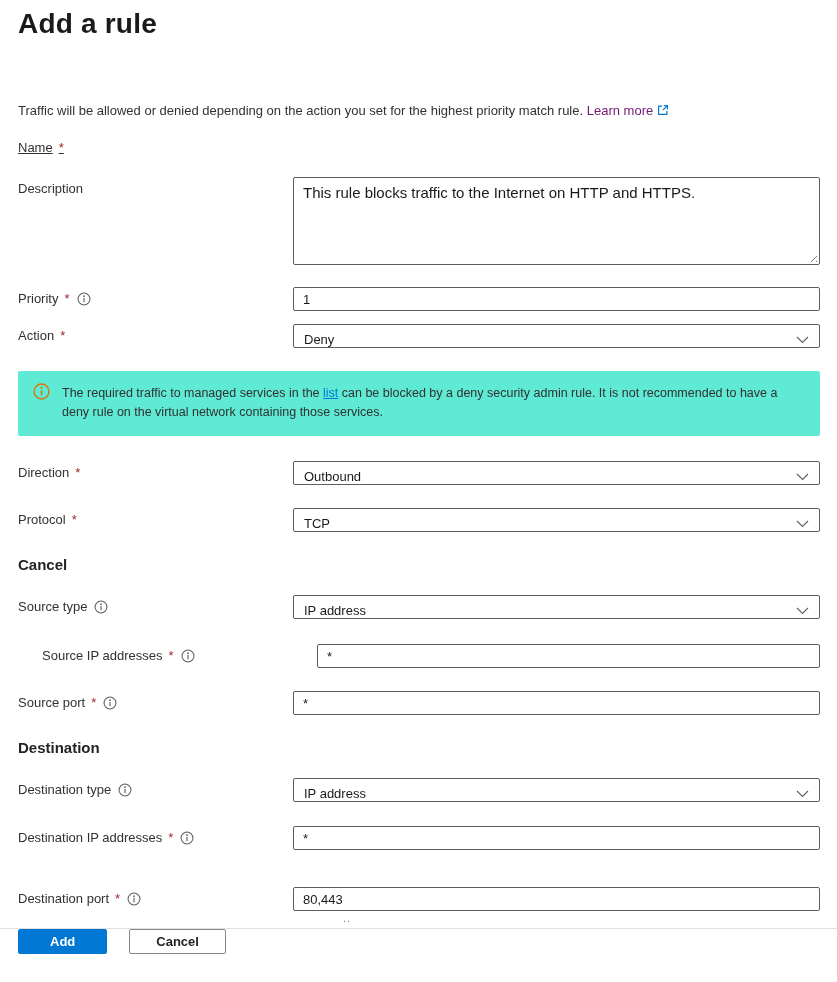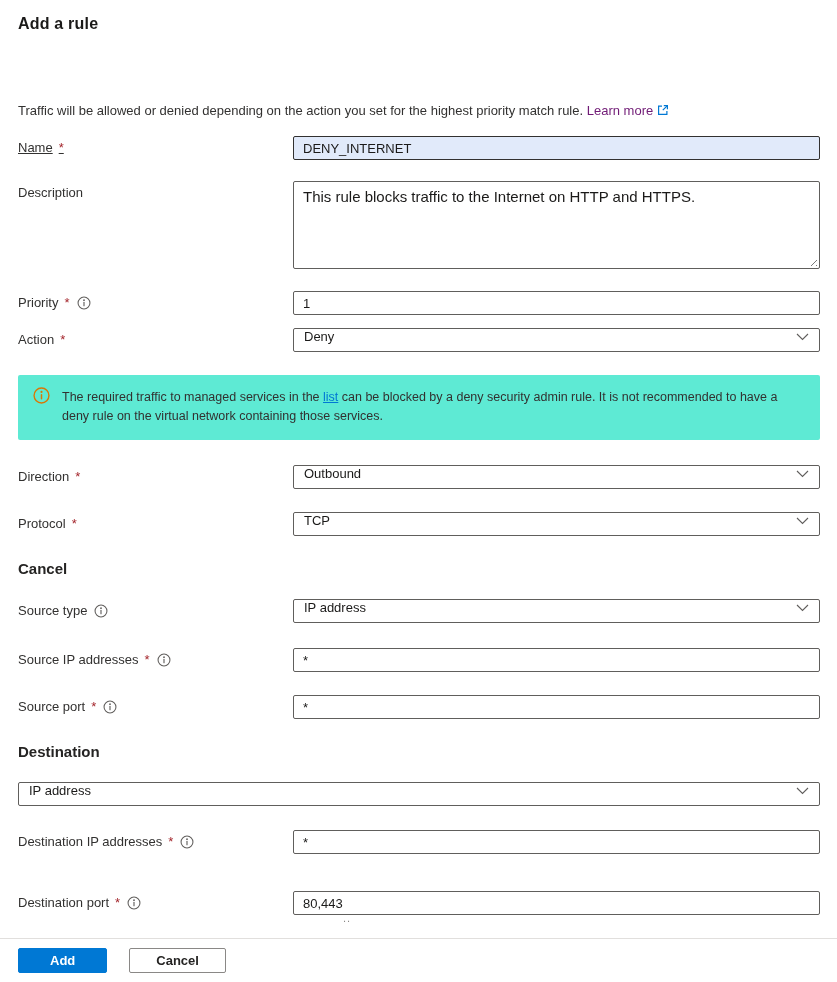--- a/index.html
+++ b/index.html
@@ -4,21 +4,21 @@
 <style>
   * { box-sizing: border-box; margin: 0; padding: 0; }
   html, body { background: #ffffff; }
   body {
     width: 837px; height: 982px; position: relative; overflow: hidden;
     font-family: "Liberation Sans", sans-serif; color: #323130;
   }
   .content { padding: 0 17px 70px 18px; }
 
   h1.page-title {
-    padding-top: 8px; font-size: 16px; line-height: 32px;
+    padding-top: 8px; font-size: 28px; line-height: 32px;
     font-weight: 600; color: #1b1a19; letter-spacing: 0.2px;
   }
   .intro {
     margin-top: 62px; font-size: 13px; line-height: 18px; color: #323130;
   }
   .link { color: #701a75; text-decoration: none; cursor: pointer; }
   .banner-link { color: #0078d4; text-decoration: underline; cursor: pointer; }
   .ext-icon { margin-left: 4px; vertical-align: -1px; }
 
   .form { margin-top: 15px; }
@@ -46,21 +46,21 @@
     font-family: "Liberation Sans", sans-serif; resize: none; outline: none; display: block;
   }
   .resize-corner {
     position: absolute; right: 3px; bottom: 3px; width: 10px; height: 10px;
     background: repeating-linear-gradient(135deg, transparent 0 2.5px, #7a7a7a 2.5px 3.5px);
     clip-path: polygon(100% 0, 100% 100%, 0 100%);
     cursor: nwse-resize;
   }
 
   .dropdown {
-    display: flex; align-items: flex-start; justify-content: space-between;
+    display: flex; align-items: flex-end; justify-content: space-between;
     height: 24px; border: 1px solid #605e5c; border-radius: 2px;
     padding: 0 10px; background: #fff; font-size: 13px; color: #1b1a19;
     cursor: pointer;
   }
 
   .banner {
     margin: 23px 0 0 0; background: #5eead4; border-radius: 2px;
     display: flex; gap: 12px; padding: 12px 16px 12px 15px; min-height: 65px;
   }
   .banner-text { font-size: 12.5px; line-height: 19px; color: #323130; padding-top: 1px; }
@@ -71,34 +71,34 @@
   }
 
   
   .mt-name { margin-top: 0; text-decoration: underline; }
   .mt-desc { margin-top: 21px; }
   .mt-priority { margin-top: 22px; }
   .mt-action { margin-top: 13px; }
   .mt-direction { margin-top: 25px; }
   .mt-protocol { margin-top: 23px; }
   .mt-after-heading { margin-top: 20px; }
-  .mt-25 { margin-top: 25px; }
+  .mt-25 { margin-top: 25px; margin-left: 24px; }
   .mt-24 { margin-top: 24px; }
   .mt-23 { margin-top: 23px; }
   .mt-27 { margin-top: 37px; }
 
   .stray-dots {
     position: absolute; left: 343px; top: 913px; color: #8a8886;
     font-size: 11px; letter-spacing: 1px; line-height: 10px;
   }
 
   .footer {
-    position: absolute; left: 0; right: 0; bottom: 0; height: 44px;
+    position: absolute; left: 0; right: 0; bottom: 0; height: 54px;
     background: #fff; border-top: 1px solid #e1dfdd;
-    display: flex; align-items: center; padding: 0 18px; gap: 22px;
+    display: flex; align-items: flex-start; padding: 0 18px; gap: 22px;
   }
   .btn {
     height: 25px; font-size: 13px; font-weight: 600; border-radius: 2px;
     font-family: "Liberation Sans", sans-serif; cursor: pointer;
   }
   .btn-primary {
     background: #0078d4; color: #ffffff; border: 1px solid #0078d4;
     padding: 0 31px;
   }
   .btn-secondary {
@@ -122,23 +122,20 @@
         </svg></span>
   </p>
 
   <div class="form">
 
     <div class="row mt-name">
       <div class="label-col">
         <span>Name</span>
           <span class="req">*</span>
       </div>
-      <div class="field-col">
-        <input class="text-input selected" type="text" value="DENY_INTERNET" style="">
-      </div>
     </div>
 
     <div class="row mt-desc">
       <div class="label-col">
         <span>Description</span>
       </div>
       <div class="field-col">
         <div class="textarea-wrap">
           <textarea class="desc" style="">This rule blocks traffic to the Internet on HTTP and HTTPS.</textarea>
           <span class="resize-corner"></span>
@@ -272,20 +269,30 @@
           </span>
       </div>
       <div class="field-col">
         <input class="text-input" type="text" value="*" style="">
       </div>
     </div>
 
     <div class="section-heading">Destination</div>
 
     <div class="row mt-after-heading">
+      <div class="label-col">
+        <span>Destination type</span>
+        <span class="info-badge">
+            <svg width="14" height="14" viewBox="0 0 16 16">
+              <circle cx="8" cy="8" r="6.8" fill="none" stroke="#605e5c" stroke-width="1.2"></circle>
+              <circle cx="8" cy="4.8" r="1" fill="#605e5c"></circle>
+              <rect x="7.35" y="6.7" width="1.3" height="5" rx="0.65" fill="#605e5c"></rect>
+            </svg>
+          </span>
+      </div>
       <div class="field-col">
         <div class="dropdown">
           <span>IP address</span>
           <span><svg width="13" height="8" viewBox="0 0 13 8">
                 <path d="M1 1l5.5 5.5L12 1" fill="none" stroke="#605e5c" stroke-width="1.1"></path>
               </svg></span>
         </div>
       </div>
     </div>
 

